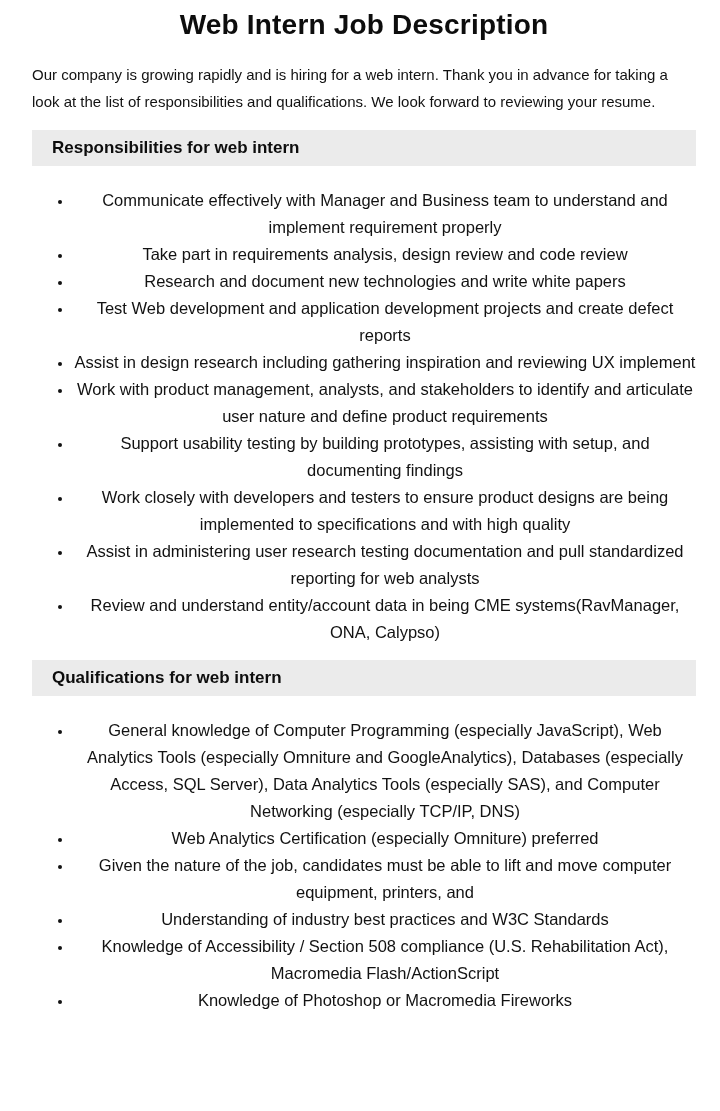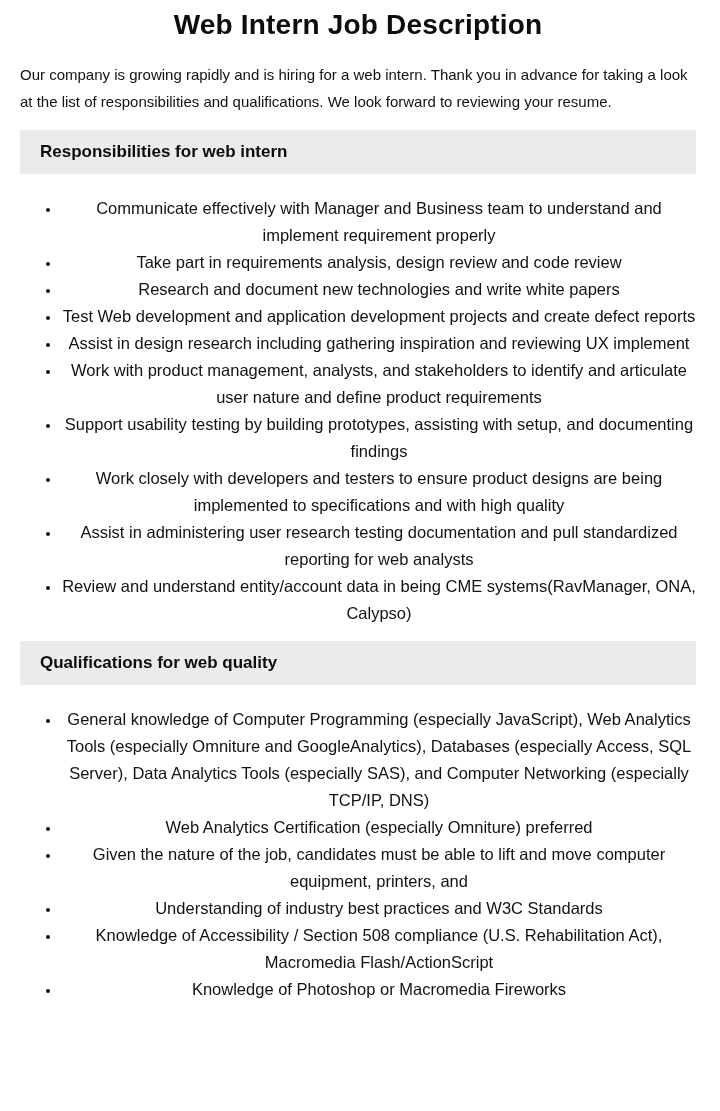--- a/index.html
+++ b/index.html
@@ -7,42 +7,42 @@
   body {
     width: 720px;
     height: 1111px;
     background: #ffffff;
     color: #121212;
     font-family: "Liberation Sans", sans-serif;
     -webkit-font-smoothing: antialiased;
     overflow: hidden;
   }
   .page {
-    padding: 6px 24px 0 20px;
+    padding: 6px 24px 0 32px;
   }
   .doc-title {
     margin: 0;
     padding-top: 2px;
     font-size: 28px;
     line-height: 34px;
     font-weight: 700;
     text-align: center;
     color: #0d0d0d;
     letter-spacing: 0.2px;
   }
   .intro {
     margin: 19px 0 0 0;
     font-size: 15px;
     line-height: 27px;
     color: #121212;
   }
   .section-heading {
     margin-top: 15px;
     background: #ebebeb;
-    height: 44px;
+    height: 36px;
     display: flex;
     align-items: center;
     padding-left: 20px;
     font-size: 17px;
     font-weight: 700;
     color: #0d0d0d;
   }
   .section-heading.second {
     margin-top: 14px;
   }
@@ -82,21 +82,21 @@
         <li>Assist in design research including gathering inspiration and reviewing UX implement</li>
         <li>Work with product management, analysts, and stakeholders to identify and articulate user nature and define product requirements</li>
         <li>Support usability testing by building prototypes, assisting with setup, and documenting findings</li>
         <li>Work closely with developers and testers to ensure product designs are being implemented to specifications and with high quality</li>
         <li>Assist in administering user research testing documentation and pull standardized reporting for web analysts</li>
         <li>Review and understand entity/account data in being CME systems(RavManager, ONA, Calypso)</li>
       </ul>
   </div>
 
   <div class="section">
-    <div class="section-heading second">Qualifications for web quality</div>
+    <div class="section-heading second">Qualifications for web intern</div>
     <ul class="bullet-list">
         <li>General knowledge of Computer Programming (especially JavaScript), Web Analytics Tools (especially Omniture and GoogleAnalytics), Databases (especially Access, SQL Server), Data Analytics Tools (especially SAS), and Computer Networking (especially TCP/IP, DNS)</li>
         <li>Web Analytics Certification (especially Omniture) preferred</li>
         <li>Given the nature of the job, candidates must be able to lift and move computer equipment, printers, and</li>
         <li>Understanding of industry best practices and W3C Standards</li>
         <li>Knowledge of Accessibility / Section 508 compliance (U.S. Rehabilitation Act), Macromedia Flash/ActionScript</li>
         <li>Knowledge of Photoshop or Macromedia Fireworks</li>
       </ul>
   </div>
 

